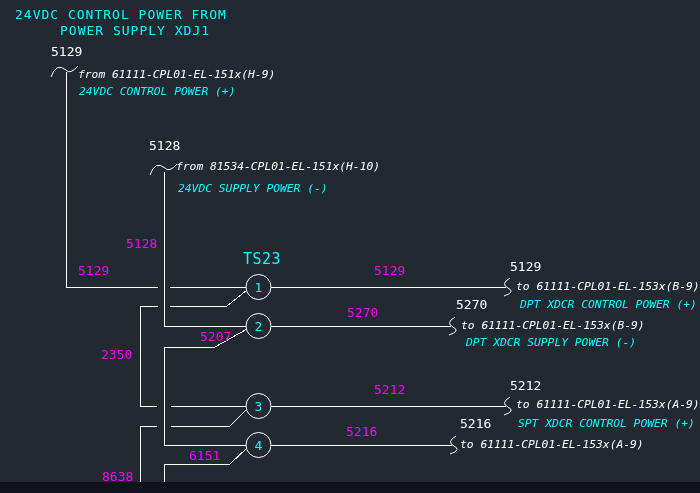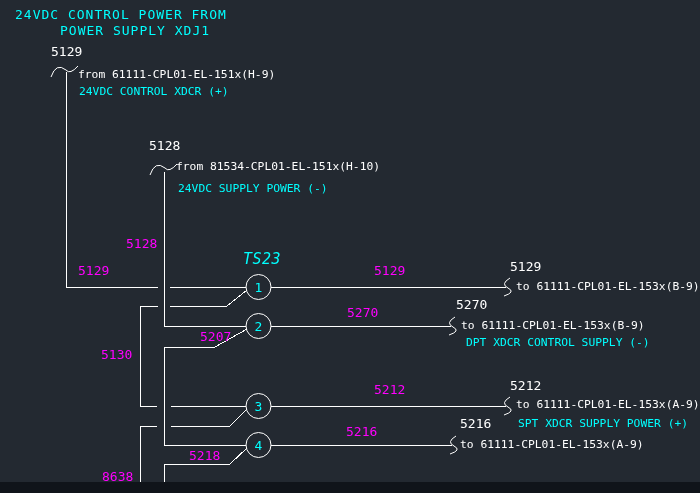--- a/index.html
+++ b/index.html
@@ -6,23 +6,23 @@
   .canvas{
     position:relative;width:700px;height:482px;
     background:#232931;overflow:hidden;
     font-family:"DejaVu Sans Mono","Liberation Mono",monospace;
   }
   .t{position:absolute;white-space:pre;line-height:1;}
   .cyan{color:#00ffff}
   .white{color:#ffffff}
   .mag{color:#ff00ff}
   .fs-title{font-size:13px;letter-spacing:1px;}
-  .fs-body{font-size:11.3px;}
+  .fs-body{font-size:11.3px;font-style:italic;}
   .fs-num{font-size:13px;}
-  .fs-ts{font-size:15px;letter-spacing:0.5px;font-style:italic;}
+  .fs-ts{font-size:15px;letter-spacing:0.5px;}
   .tdigit{position:absolute;width:17px;text-align:center;font-size:13px;color:#00ffff;line-height:1;}
   svg.wires{position:absolute;left:0;top:0;}
   svg.wires path, svg.wires circle{stroke:#ffffff;stroke-width:1;fill:none;}
   .ortho{shape-rendering:crispEdges;}
 </style>
 </head>
 <body>
 
 <div class="canvas">
 
@@ -61,53 +61,54 @@
     <circle cx="258.5" cy="326" r="12.5"></circle>
     <circle cx="258.5" cy="406" r="12.5"></circle>
     <circle cx="258.5" cy="445" r="12.5"></circle>
   </svg>
 
   <div class="t cyan fs-title" style="left:15px;top:8px">24VDC CONTROL POWER FROM</div>
   <div class="t cyan fs-title" style="left:60px;top:24px">POWER SUPPLY XDJ1</div>
 
   <div class="t white fs-num" style="left:51px;top:45px">5129</div>
   <div class="t white fs-body" style="left:78px;top:69px">from 61111-CPL01-EL-151x(H-9)</div>
-  <div class="t cyan fs-body" style="left:79px;top:86px">24VDC CONTROL XDCR (+)</div>
+  <div class="t cyan fs-body" style="left:79px;top:86px">24VDC CONTROL POWER (+)</div>
 
   <div class="t white fs-num" style="left:149px;top:139px">5128</div>
   <div class="t white fs-body" style="left:176px;top:161px">from 81534-CPL01-EL-151x(H-10)</div>
   <div class="t cyan fs-body" style="left:178px;top:183px">24VDC SUPPLY POWER (-)</div>
 
   <div class="t mag fs-num" style="left:126px;top:237px">5128</div>
   <div class="t mag fs-num" style="left:78px;top:264px">5129</div>
 
   <div class="t cyan fs-ts" style="left:243px;top:252px">TS23</div>
 
   <div class="tdigit" style="left:250px;top:281px">1</div>
   <div class="tdigit" style="left:250px;top:320px">2</div>
   <div class="tdigit" style="left:250px;top:400px">3</div>
   <div class="tdigit" style="left:250px;top:439px">4</div>
 
   <div class="t mag fs-num" style="left:374px;top:264px">5129</div>
   <div class="t white fs-num" style="left:510px;top:260px">5129</div>
   <div class="t white fs-body" style="left:516px;top:281px">to 61111-CPL01-EL-153x(B-9)</div>
+  <div class="t cyan fs-body" style="left:520px;top:299px">DPT XDCR CONTROL POWER (+)</div>
 
   <div class="t white fs-num" style="left:456px;top:298px">5270</div>
   <div class="t mag fs-num" style="left:347px;top:306px">5270</div>
   <div class="t white fs-body" style="left:461px;top:320px">to 61111-CPL01-EL-153x(B-9)</div>
-  <div class="t cyan fs-body" style="left:466px;top:337px">DPT XDCR CONTROL SUPPLY (-)</div>
+  <div class="t cyan fs-body" style="left:466px;top:337px">DPT XDCR SUPPLY POWER (-)</div>
 
   <div class="t mag fs-num" style="left:200px;top:330px">5207</div>
-  <div class="t mag fs-num" style="left:101px;top:348px">5130</div>
+  <div class="t mag fs-num" style="left:101px;top:348px">2350</div>
 
   <div class="t mag fs-num" style="left:374px;top:383px">5212</div>
   <div class="t white fs-num" style="left:510px;top:379px">5212</div>
   <div class="t white fs-body" style="left:516px;top:399px">to 61111-CPL01-EL-153x(A-9)</div>
-  <div class="t cyan fs-body" style="left:518px;top:418px">SPT XDCR SUPPLY POWER (+)</div>
+  <div class="t cyan fs-body" style="left:518px;top:418px">SPT XDCR CONTROL POWER (+)</div>
 
   <div class="t white fs-num" style="left:460px;top:417px">5216</div>
   <div class="t mag fs-num" style="left:346px;top:425px">5216</div>
   <div class="t white fs-body" style="left:460px;top:439px">to 61111-CPL01-EL-153x(A-9)</div>
 
-  <div class="t mag fs-num" style="left:189px;top:449px">5218</div>
+  <div class="t mag fs-num" style="left:189px;top:449px">6151</div>
   <div class="t mag fs-num" style="left:102px;top:470px">8638</div>
 
 </div>
 
 </body></html>

